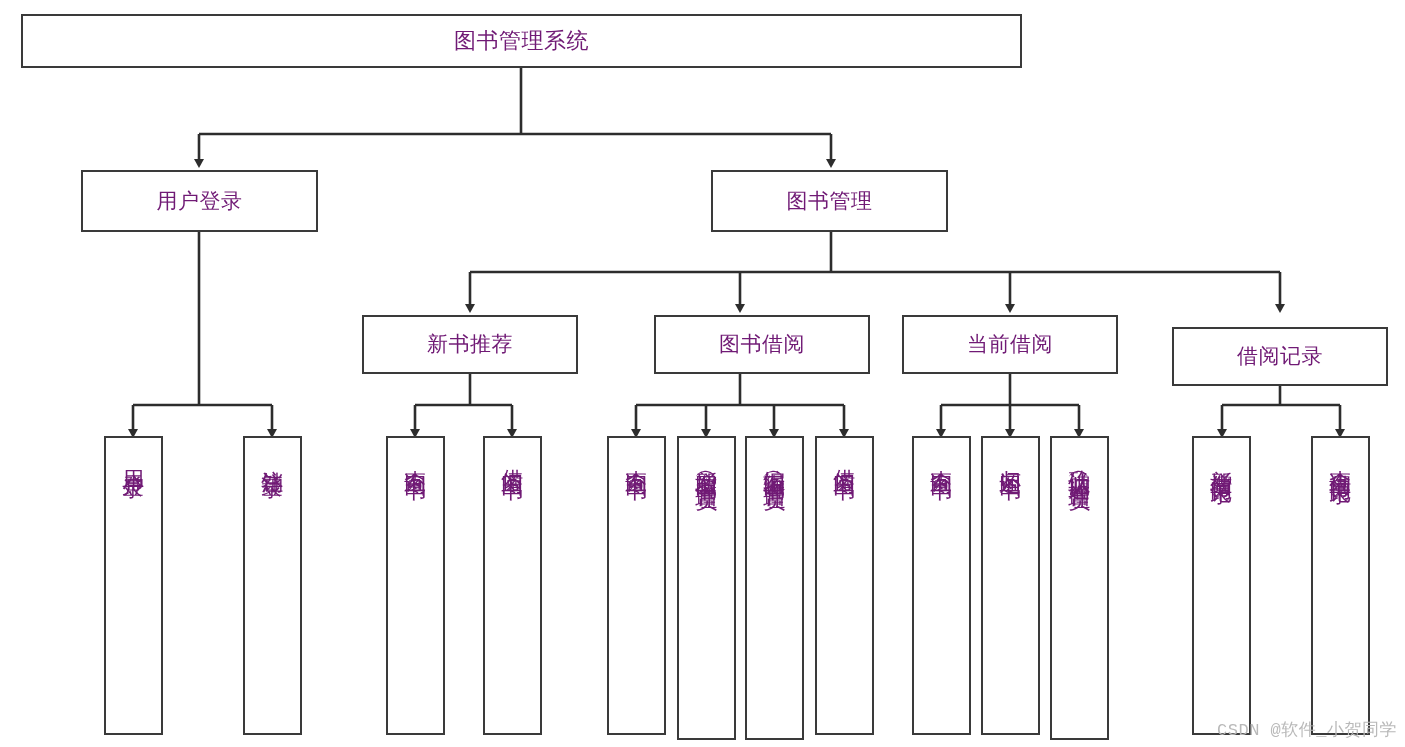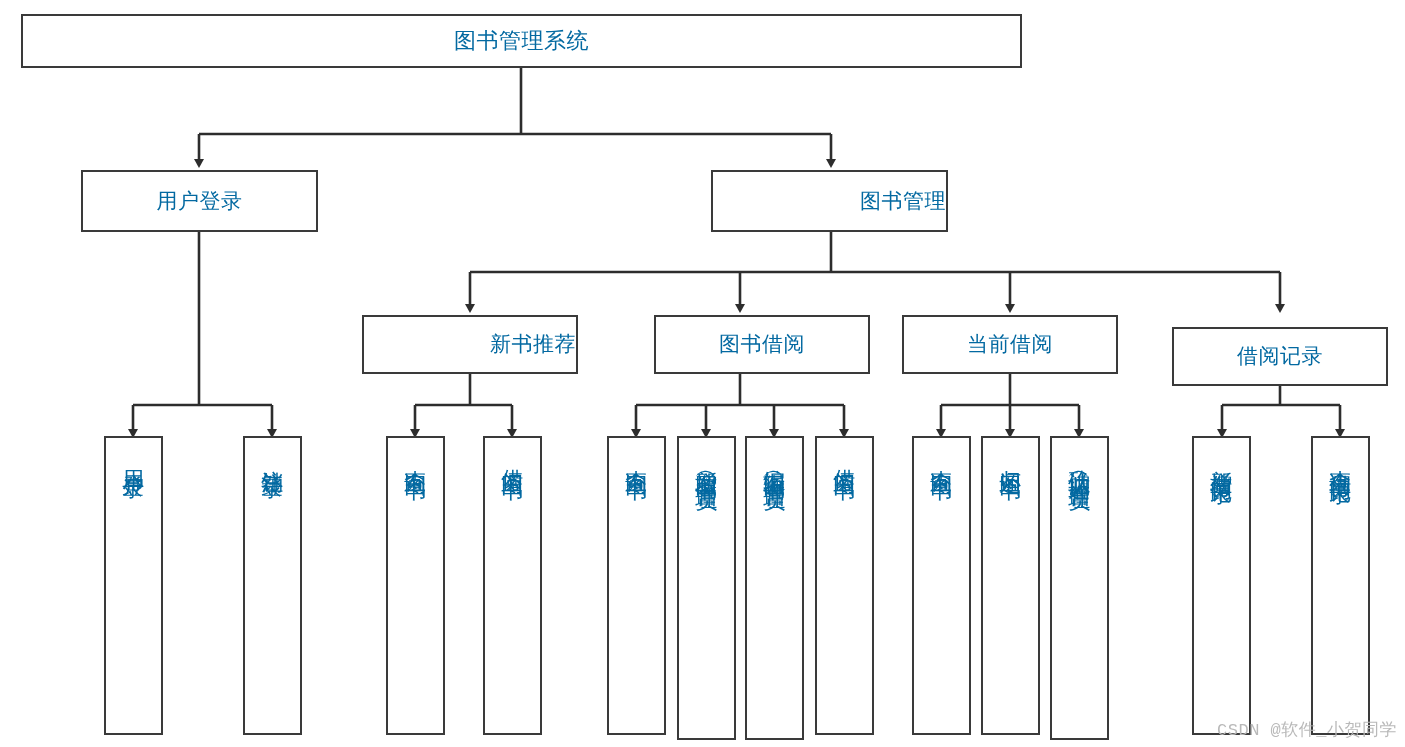--- a/index.html
+++ b/index.html
@@ -25,21 +25,21 @@
     height: 747px;
   }
   .node {
     position: absolute;
     box-sizing: border-box;
     background: #ffffff;
     border: 2px solid #3a3a3a;
     display: flex;
     align-items: center;
     justify-content: center;
-    color: #0369a1;
+    color: #701a75;
     z-index: 2;
   }
   .node .lbl {
     display: block;
     text-align: center;
     line-height: 1.18;
     letter-spacing: 0.5px;
   }
   .node.horiz .lbl {
     font-size: 21px;
@@ -127,25 +127,25 @@
     </g>
   </svg>
 
   <div class="node horiz root" style="left:21px; top:14px; width:1001px; height:54px;">
     <span class="lbl">图书管理系统</span>
   </div>
 
   <div class="node horiz" style="left:81px; top:170px; width:237px; height:62px;">
     <span class="lbl">用户登录</span>
   </div>
-  <div class="node horiz" style="left:711px; top:170px; width:237px; height:62px;justify-content:flex-end;">
+  <div class="node horiz" style="left:711px; top:170px; width:237px; height:62px;">
     <span class="lbl">图书管理</span>
   </div>
 
-  <div class="node horiz" style="left:362px; top:315px; width:216px; height:59px;justify-content:flex-end;">
+  <div class="node horiz" style="left:362px; top:315px; width:216px; height:59px;">
     <span class="lbl">新书推荐</span>
   </div>
   <div class="node horiz" style="left:632px; top:315px; width:216px; height:59px;margin-left:22px;">
     <span class="lbl">图书借阅</span>
   </div>
   <div class="node horiz" style="left:902px; top:315px; width:216px; height:59px;">
     <span class="lbl">当前借阅</span>
   </div>
   <div class="node horiz" style="left:1172px; top:315px; width:216px; height:59px;margin-top:12px;">
     <span class="lbl">借阅记录</span>

